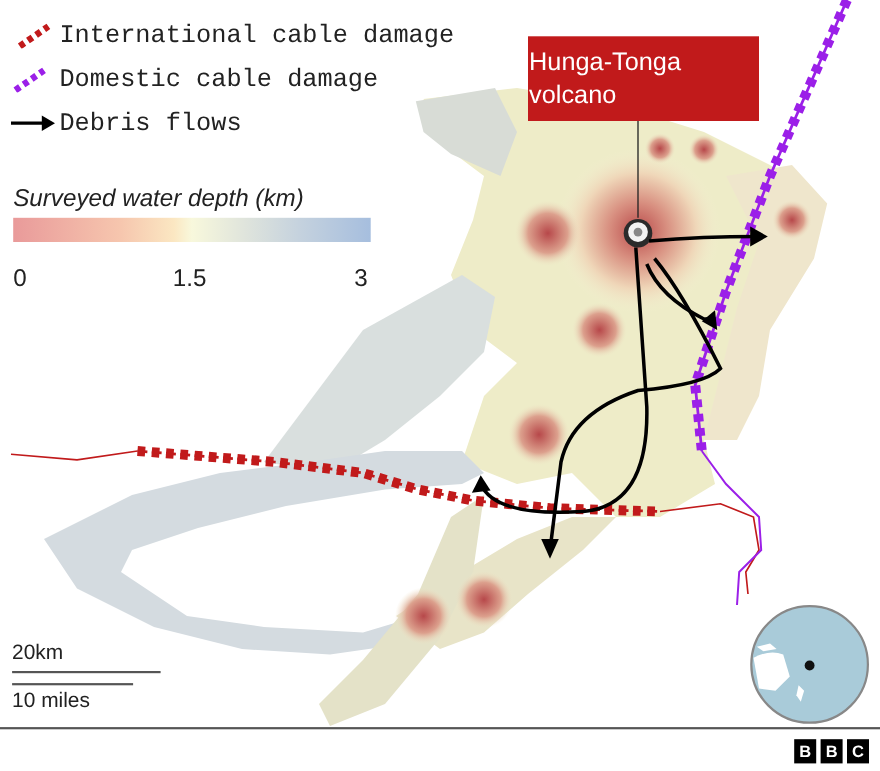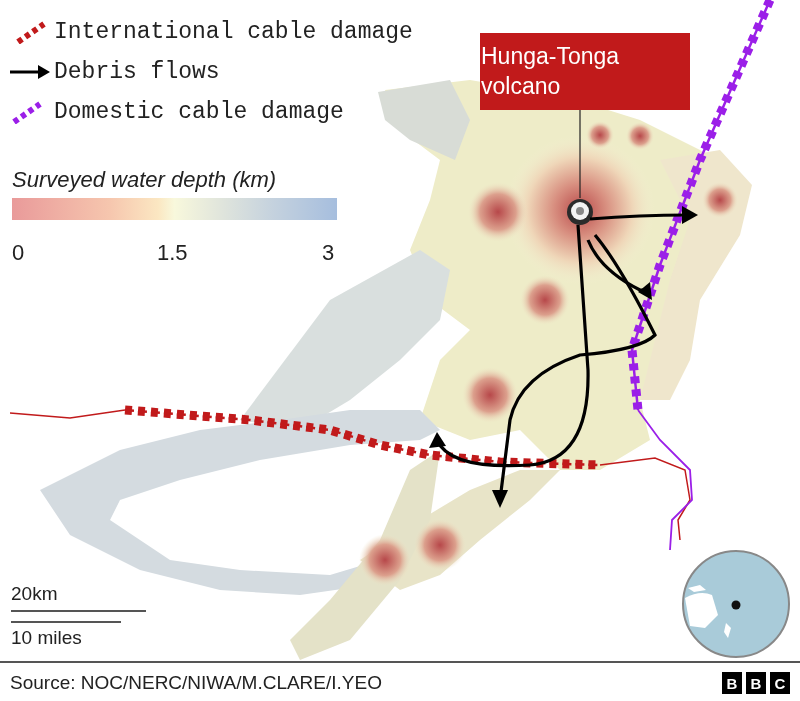--- a/index.html
+++ b/index.html
@@ -117,52 +117,51 @@
     <span class="legend-sym">
       <svg width="40" height="24">
           <line x1="8" y1="22" x2="34" y2="4" stroke="#c11a1b" stroke-width="6" stroke-dasharray="5,4"></line>
         </svg>
     </span>
     <span class="legend-label">International cable damage</span>
   </div>
   <div class="legend-row">
     <span class="legend-sym">
       <svg width="40" height="24">
+          <line x1="4" y1="22" x2="30" y2="4" stroke="#9b1fe8" stroke-width="6" stroke-dasharray="5,4"></line>
+        </svg>
+    </span>
+    <span class="legend-label">Domestic cable damage</span>
+  </div>
+  <div class="legend-row">
+    <span class="legend-sym">
+      <svg width="40" height="24">
           <line x1="0" y1="12" x2="30" y2="12" stroke="#000" stroke-width="3"></line>
           <polygon points="40,12 28,5 28,19" fill="#000"></polygon>
         </svg>
     </span>
     <span class="legend-label">Debris flows</span>
-  </div>
-  <div class="legend-row">
-    <span class="legend-sym">
-      <svg width="40" height="24">
-          <line x1="4" y1="22" x2="30" y2="4" stroke="#9b1fe8" stroke-width="6" stroke-dasharray="5,4"></line>
-        </svg>
-    </span>
-    <span class="legend-label">Domestic cable damage</span>
   </div>
 </div>
 
 <div class="depth-title">Surveyed water depth (km)</div>
 <div class="depth-bar"></div>
 <div class="depth-tick" style="left:12px;">0</div>
 <div class="depth-tick" style="left:157px;">1.5</div>
 <div class="depth-tick" style="left:322px;">3</div>
 
 <div class="callout">
   <div>Hunga-Tonga</div>
   <div>volcano</div>
 </div>
 
 <div class="scale scale-label" style="top:583px;">20km</div>
 <div class="scale-bar" style="left:11px; top:610px; width:135px;"></div>
 <div class="scale-bar" style="left:11px; top:621px; width:110px;"></div>
 <div class="scale scale-label" style="top:627px;">10 miles</div>
 
 <div class="footer">
-  <div class="source">Source: NOC/NERC/NIWA/M.CLARE/I.YEO</div>
   <div class="bbc">
     <span>B</span>
     <span>B</span>
     <span>C</span>
   </div>
 </div>
 
 </body></html>

